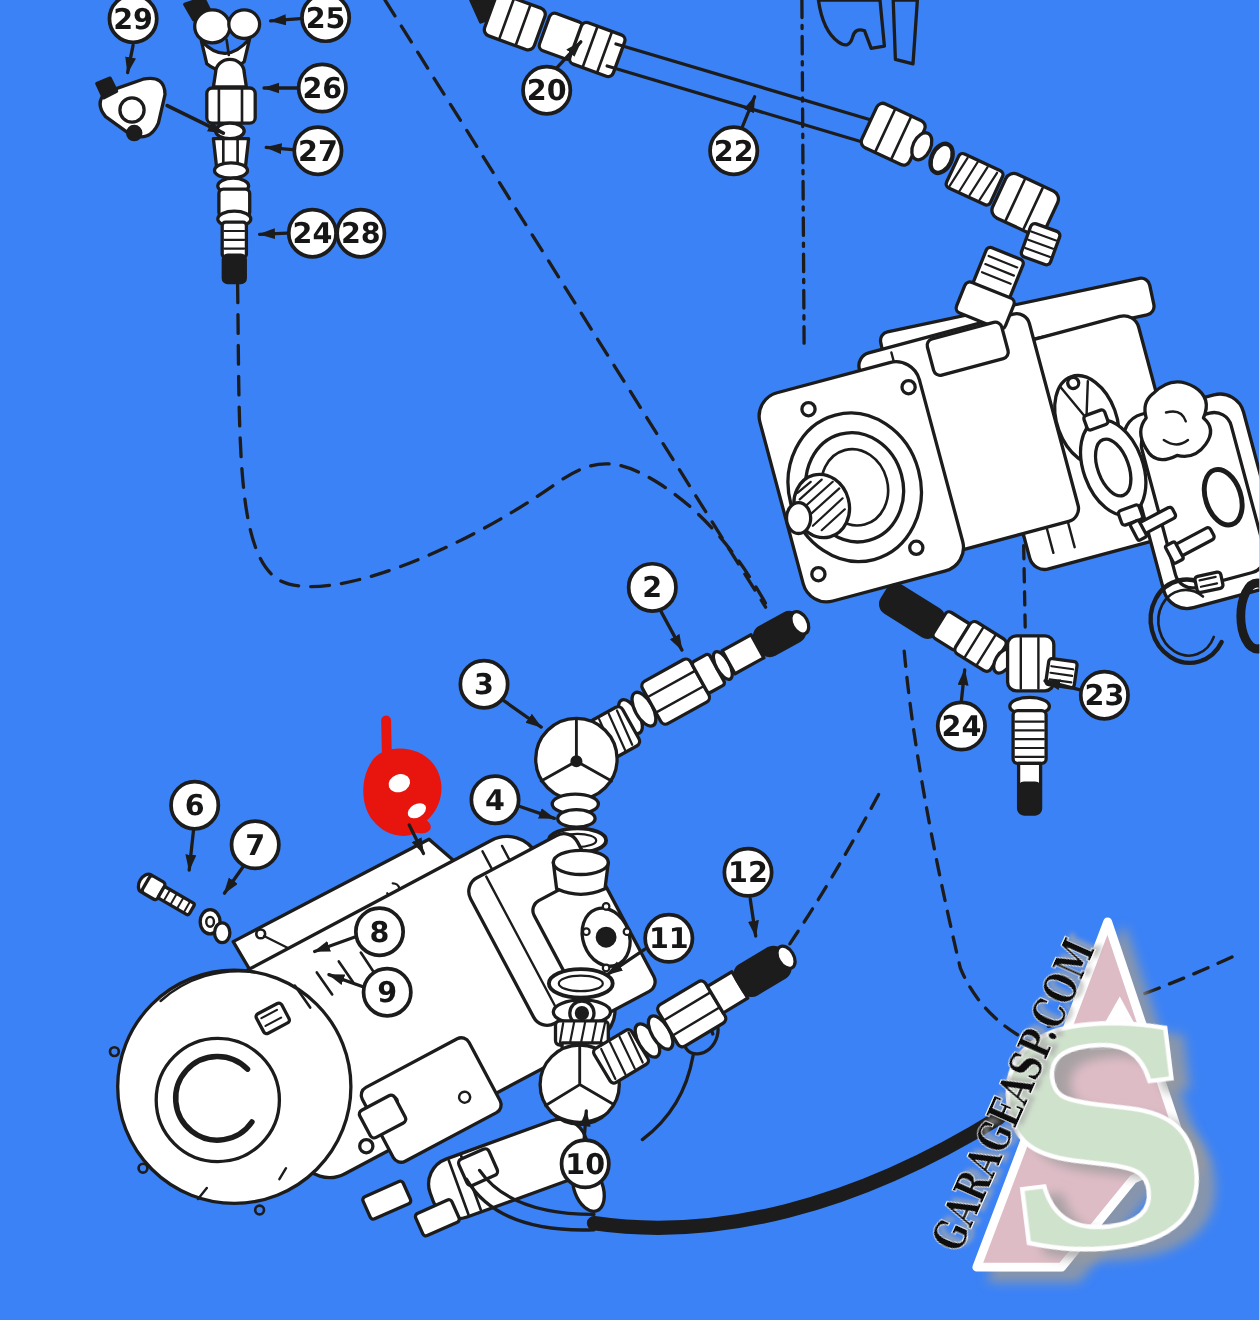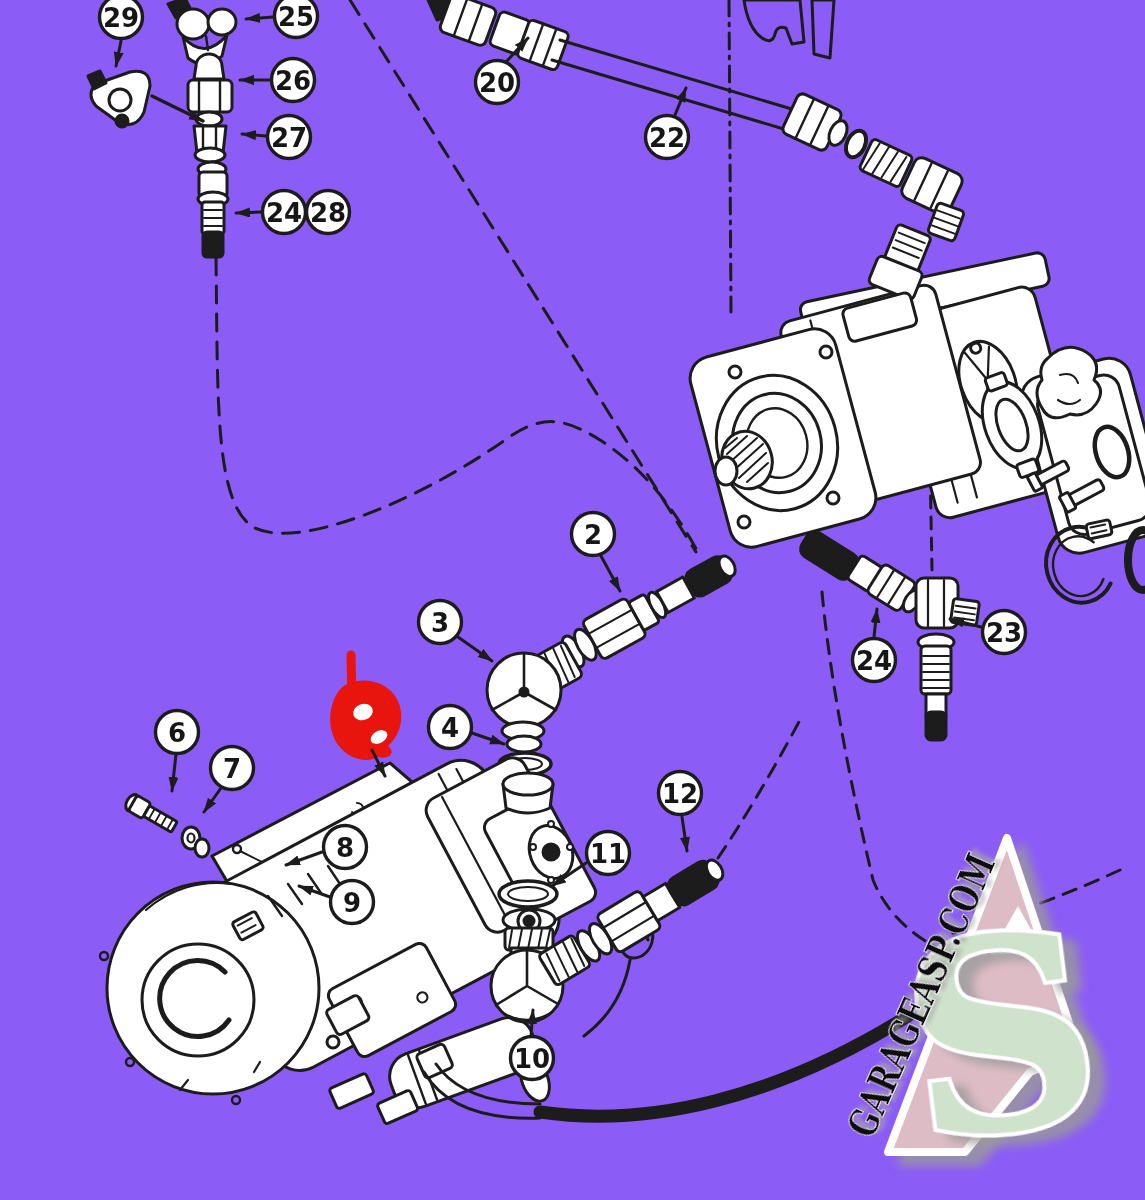--- a/index.html
+++ b/index.html
@@ -1,16 +1,16 @@
 <!DOCTYPE html>
 <html><head>
 <meta charset="utf-8">
 <style>
   html,body{margin:0;padding:0;background:#ffffff;}
-  .stage{position:relative;width:1145px;height:1200px;background:#8b5cf6;overflow:hidden;}
+  .stage{position:relative;width:1145px;height:1200px;background:#3b82f6;overflow:hidden;}
   svg{display:block;}
   .ink{stroke:#1c1c1c;fill:none;stroke-width:3;stroke-linecap:round;stroke-linejoin:round;}
   .co-circle{fill:#ffffff;stroke:#1c1c1c;stroke-width:3.4;}
   .co-num{font:bold 26px "DejaVu Sans", sans-serif;fill:#161616;text-anchor:middle;dominant-baseline:central;}
   .wm-text{font:bold 40px "DejaVu Serif", serif;letter-spacing:1px;paint-order:stroke;stroke:#ffffff;stroke-width:1.6px;}
   .wm-s{font:bold 265px "DejaVu Serif", serif;paint-order:stroke;stroke:#ffffff;stroke-width:8px;}
 </style>
 </head>
 <body>
 

